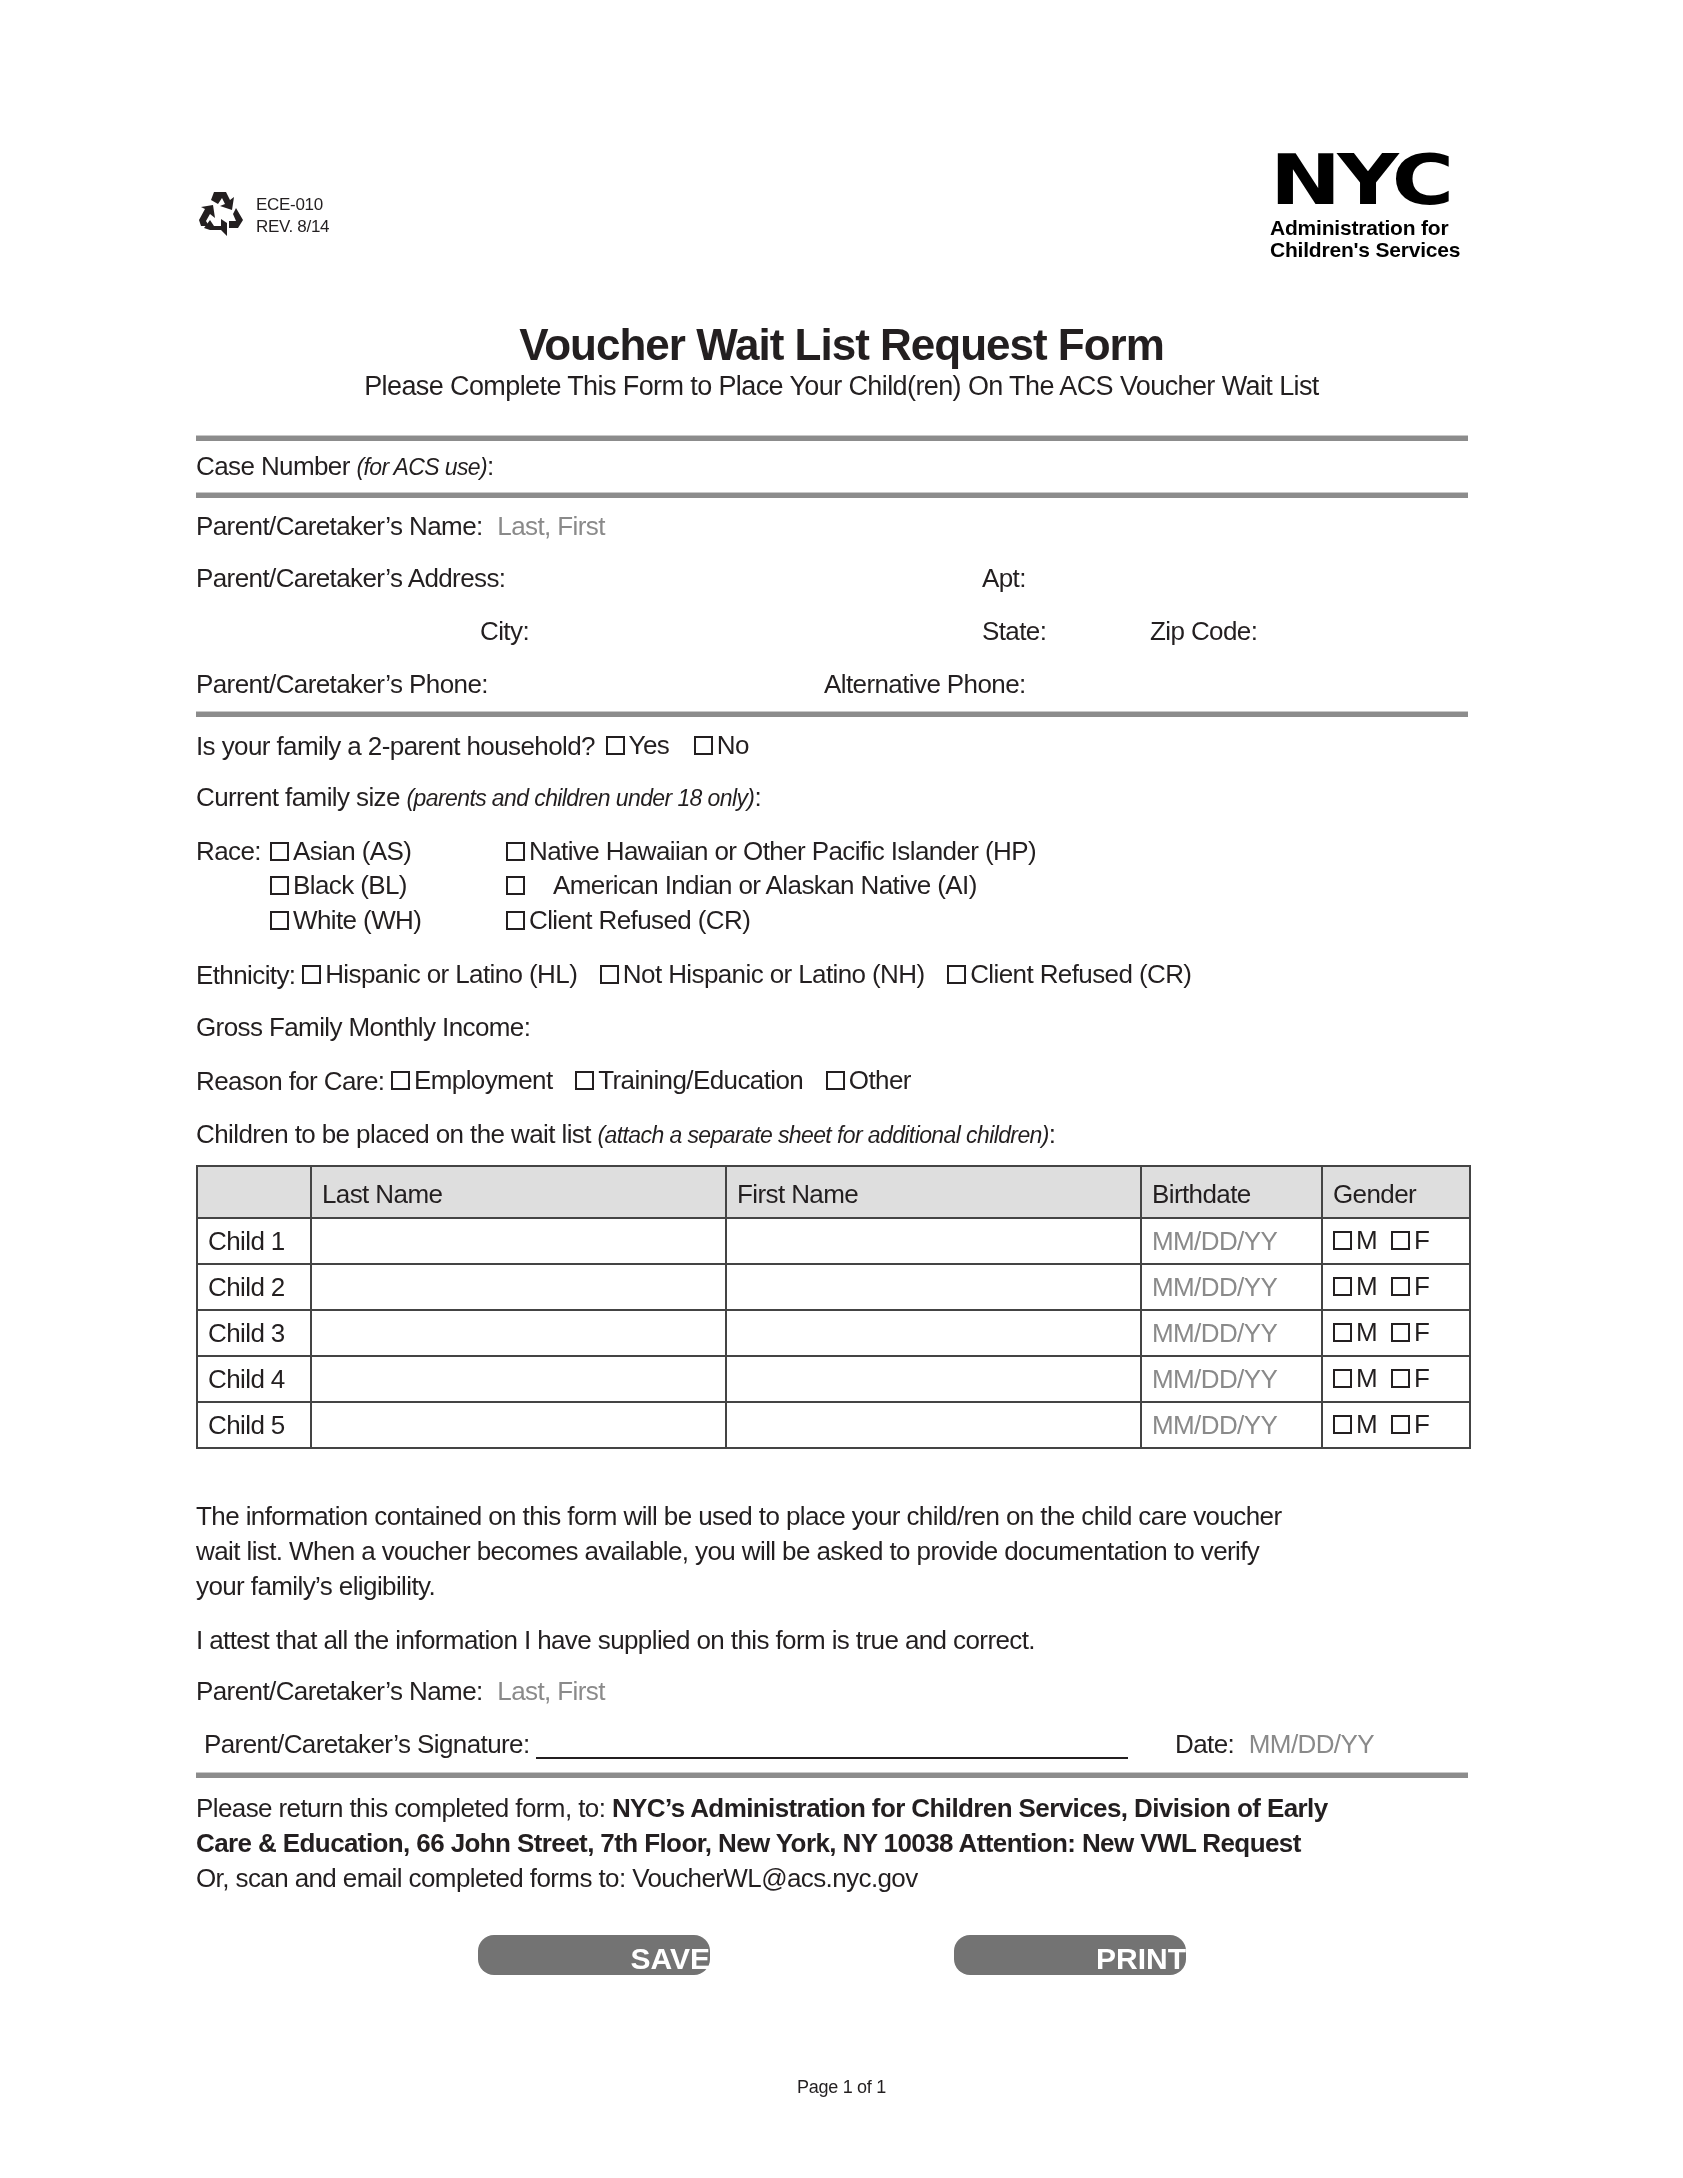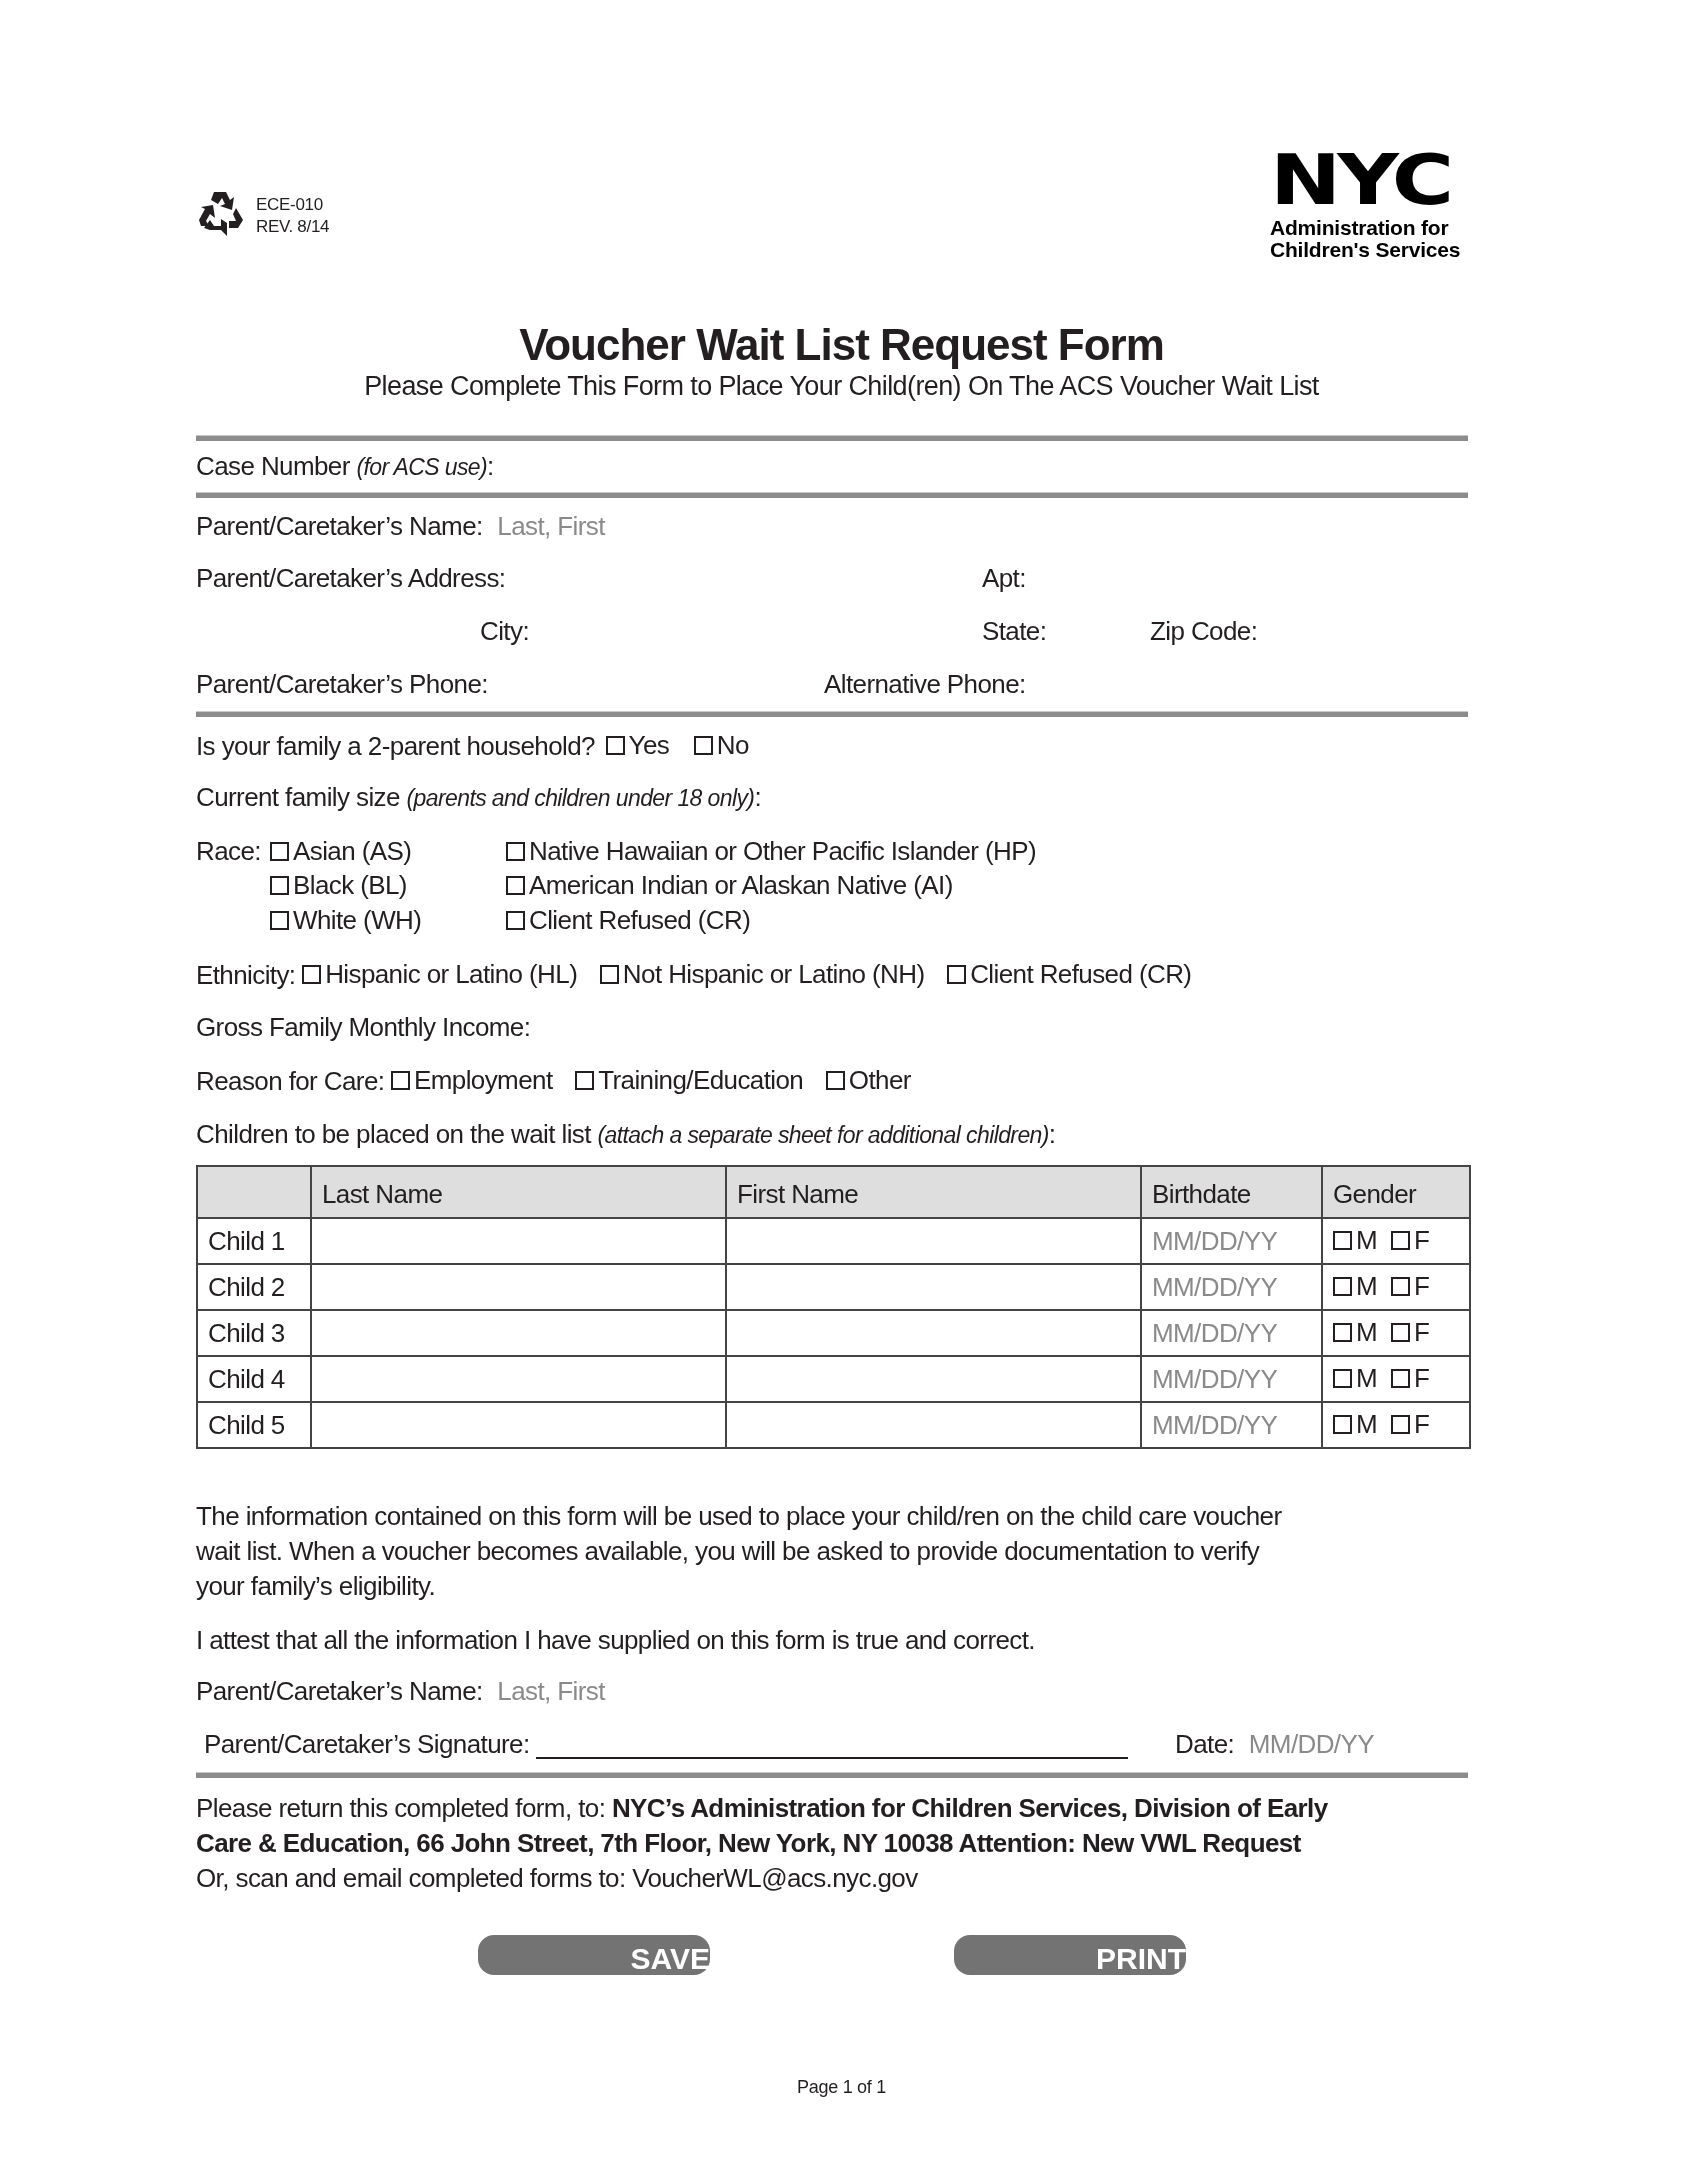--- a/index.html
+++ b/index.html
@@ -115,21 +115,21 @@
     <span>Black (BL)</span>
   </div>
 <div class="abs t opt" style="left:270px; top:905px;">
     <span class="cb"></span>
     <span>White (WH)</span>
   </div>
 <div class="abs t opt" style="left:506px; top:836px;">
     <span class="cb"></span>
     <span>Native Hawaiian or Other Pacific Islander (HP)</span>
   </div>
-<div class="abs t opt" style="left:506px; top:870px;">
+<div class="abs t opt" style="left:506px; top:870px;gap:24px;">
     <span class="cb"></span>
     <span>American Indian  or Alaskan Native (AI)</span>
   </div>
 <div class="abs t opt" style="left:506px; top:905px;">
     <span class="cb"></span>
     <span>Client Refused (CR)</span>
   </div>
 
 <div class="abs t" style="left:196px; top:959px;">
   <span>Ethnicity:</span>

